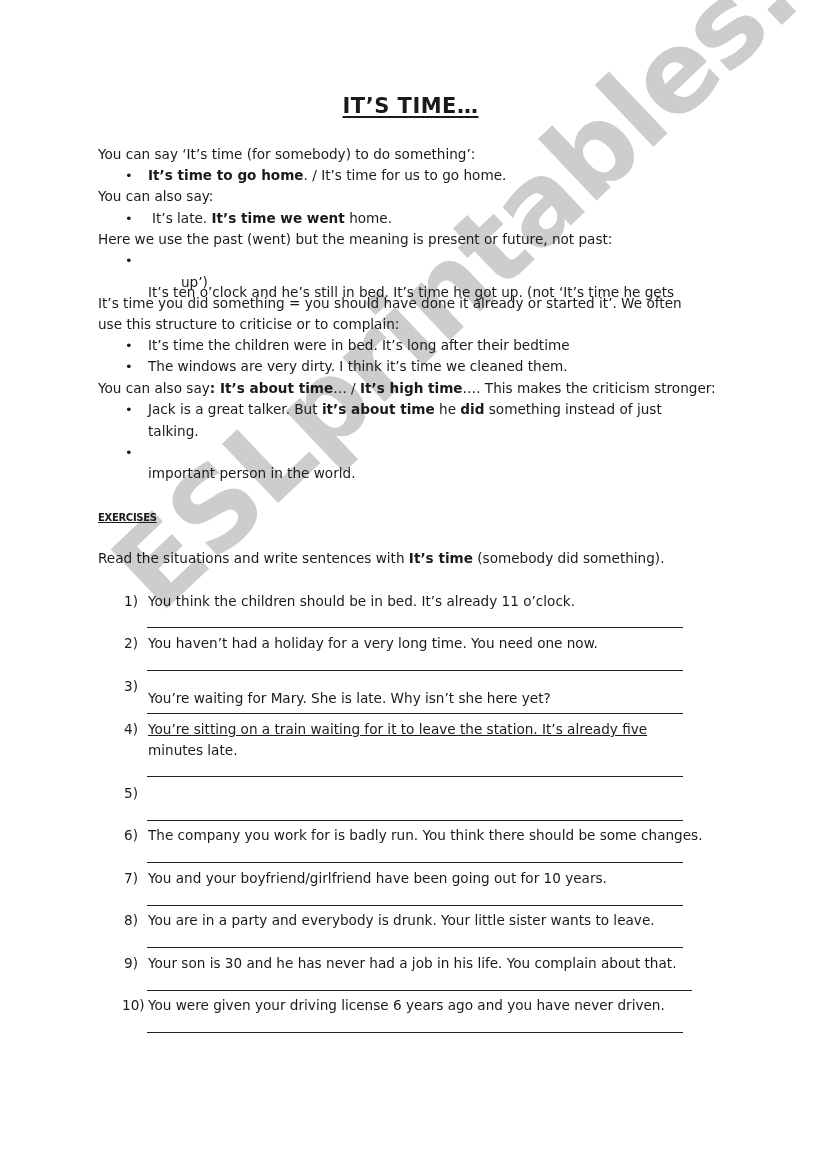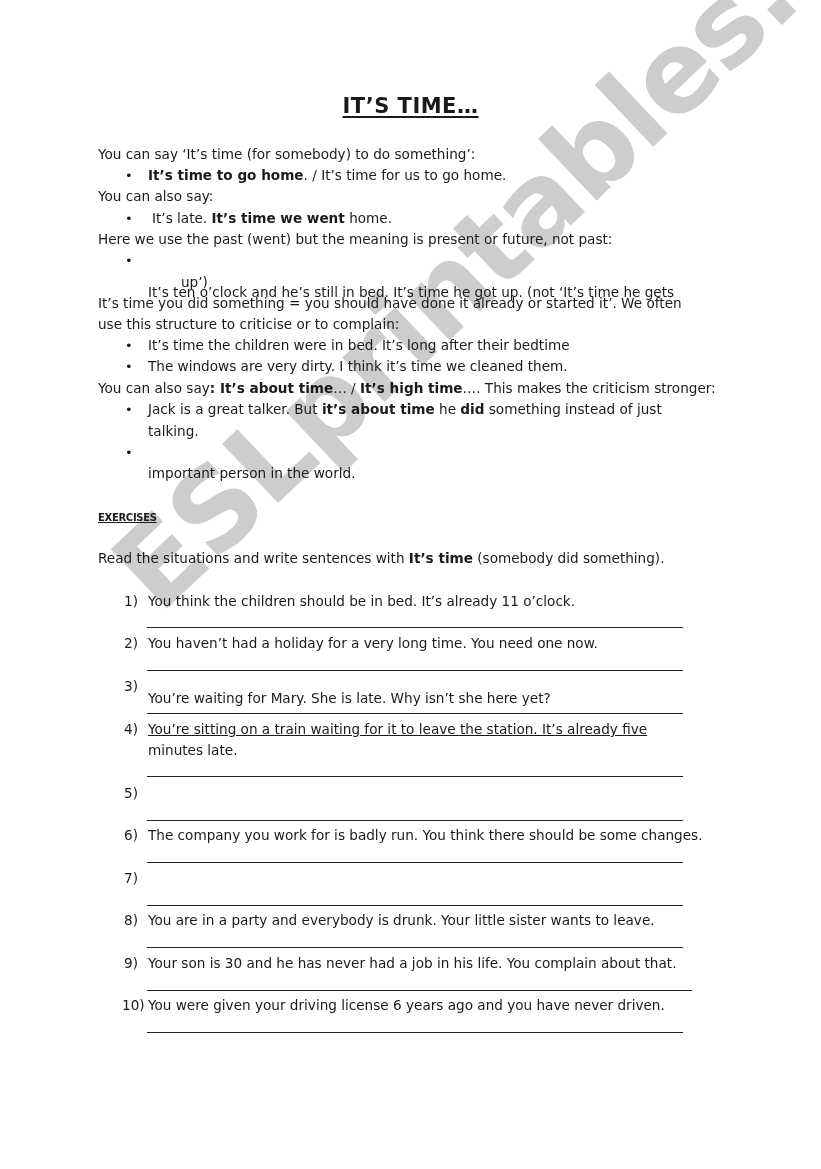--- a/index.html
+++ b/index.html
@@ -86,20 +86,21 @@
     <div class="aline" style="top:776px;width:536px;"></div>
 
     <div class="num" style="left:124px;top:783px;">5)</div>
     <div class="aline" style="top:820px;width:536px;"></div>
 
     <div class="num" style="left:124px;top:825px;">6)</div>
     <div class="txt" style="left:148px;top:825px;">The company you work for is badly run. You think there should be some changes.</div>
     <div class="aline" style="top:862px;width:536px;"></div>
 
     <div class="num" style="left:124px;top:868px;">7)</div>
+    <div class="txt" style="left:148px;top:868px;">You and your boyfriend/girlfriend have been going out for 10 years.</div>
     <div class="aline" style="top:905px;width:536px;"></div>
 
     <div class="num" style="left:124px;top:910px;">8)</div>
     <div class="txt" style="left:148px;top:910px;">You are in a party and everybody is drunk. Your little sister wants to leave.</div>
     <div class="aline" style="top:947px;width:536px;"></div>
 
     <div class="num" style="left:124px;top:953px;">9)</div>
     <div class="txt" style="left:148px;top:953px;">Your son is 30 and he has never had a job in his life. You complain about that.</div>
     <div class="aline" style="top:990px;width:545px;"></div>
 

